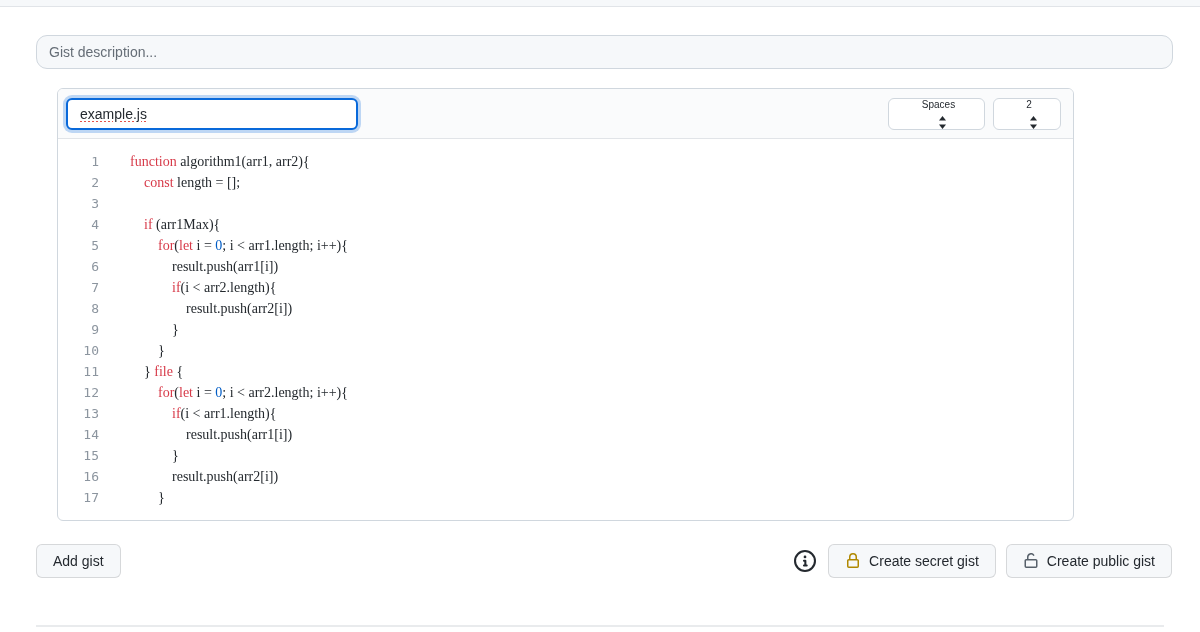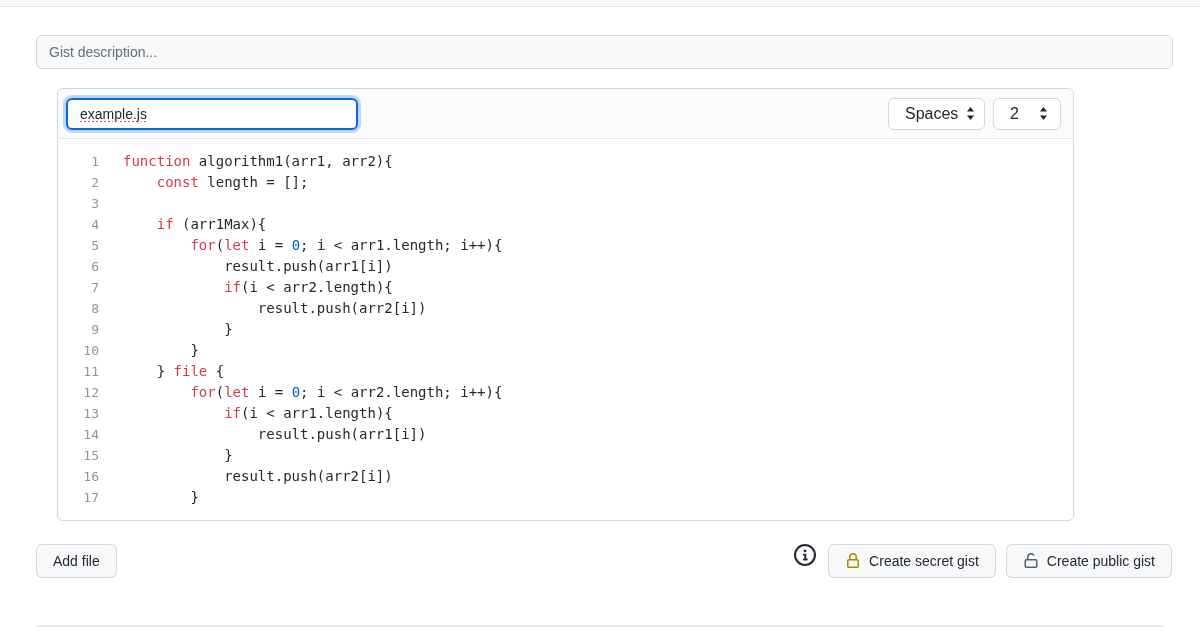--- a/index.html
+++ b/index.html
@@ -9,21 +9,21 @@
     background:#ffffff; font-family:"Liberation Sans", sans-serif; color:#24292f;
   }
 
   
   .top-strip { position:absolute; top:0; left:0; width:1200px; height:7px;
     background:#f6f8fa; border-bottom:1px solid #e1e4e8; }
 
   
   .desc-input {
     position:absolute; left:36px; top:35px; width:1137px; height:34px;
-    background:#f6f8fa; border:1px solid #d0d7de; border-radius:6px;
+    background:#f6f8fa; border:1px solid #d0d7de; border-radius:11px;
     padding:0 12px; font-family:"Liberation Sans",sans-serif; font-size:14px; color:#24292f;
     outline:none;
   }
   .desc-input::placeholder { color:#656d76; opacity:1; }
 
   
   .editor-card {
     position:absolute; left:57px; top:88px; width:1017px; height:433px;
     border:1px solid #d0d7de; border-radius:6px; background:#ffffff; overflow:hidden;
   }
@@ -37,52 +37,52 @@
     border:2px solid var(--focus); border-radius:6px;
     box-shadow:0 0 0 3px rgba(9,105,218,0.25);
     padding:0 12px; font-family:"Liberation Sans",sans-serif; font-size:14px; color:#24292f;
     outline:none;
     text-decoration:underline dotted #e5534b; text-underline-offset:3px; text-decoration-thickness:1.5px;
   }
   .select-group { display:flex; align-items:center; gap:8px; }
   .gh-select {
     height:32px; background:#ffffff; border:1px solid #d0d7de; border-radius:6px;
     display:flex; align-items:center; justify-content:space-between;
-    padding:0 12px 0 16px; font-size:16px; color:#24292f; cursor:pointer;
+    padding:0 12px 0 16px; font-size:10px; color:#24292f; cursor:pointer;flex-direction:column;
   }
   .gh-select.w-spaces { width:97px; }
   .gh-select.w-size   { width:68px; }
   .gh-select.w-wrap   { width:118px; }
   .caret-updown { flex:0 0 auto; margin-left:8px; }
 
   
   .code-area {
     padding-top:12px; font-family:"DejaVu Sans Mono", monospace;
     font-size:14px; line-height:21px; cursor:text; height:371px; overflow:hidden;
   }
   .code-line { display:flex; height:21px; }
   .gutter {
     flex:0 0 55px; text-align:right; padding-right:14px;
     color:#8c959f; font-size:13px; line-height:21px; user-select:none;
   }
-  .code-text { white-space:pre; margin-left:10px; color:#24292e; }
+  .code-text { white-space:pre; margin-left:17px; color:#24292e;font-family:Liberation Serif, serif; }
   .tok-k { color:var(--kw); }
   .tok-n { color:var(--num); }
 
   
   .btn {
     display:inline-flex; align-items:center; gap:8px; height:34px;
     background:#f6f8fa; border:1px solid rgba(31,35,40,0.15); border-radius:6px;
     padding:0 16px; font-family:"Liberation Sans",sans-serif;
     font-size:14px; font-weight:500; color:#24292f; cursor:pointer;
   }
   .add-file-btn { position:absolute; left:36px; top:544px; }
   .footer-right {
     position:absolute; right:28px; top:544px; height:34px;
-    display:flex; gap:10px;
+    display:flex; align-items:center; gap:10px;
   }
   .info-icon { width:22px; height:22px; display:inline-flex; margin-right:2px; cursor:pointer; }
 
   .footer-divider {
     position:absolute; left:36px; right:36px; top:625px; height:2px; background:#e9ebed;
   }
 </style>
 </head>
 <body>
 
@@ -179,21 +179,21 @@
         <span class="code-text"><span>        }</span></span>
       </div>
       <div class="code-line">
         <span class="gutter">18</span>
         <span class="code-text"></span>
       </div>
     </div>
 </div>
 
 <button class="btn add-file-btn">
-  <span>Add file</span>
+  <span>Add gist</span>
 </button>
 
 <div class="footer-right">
   <span class="info-icon">
     <svg width="22" height="22" viewBox="0 0 16 16" fill="#24292f">
         <path d="M0 8a8 8 0 1 1 16 0A8 8 0 0 1 0 8Zm8-6.5a6.5 6.5 0 1 0 0 13 6.5 6.5 0 0 0 0-13ZM6.5 7.75A.75.75 0 0 1 7.25 7h1a.75.75 0 0 1 .75.75v2.75h.25a.75.75 0 0 1 0 1.5h-2a.75.75 0 0 1 0-1.5h.25v-2h-.25a.75.75 0 0 1-.75-.75ZM8 6a1 1 0 1 1 0-2 1 1 0 0 1 0 2Z"></path>
       </svg>
   </span>
   <button class="btn">
     <svg width="16" height="16" viewBox="0 0 16 16" fill="#b08800">

